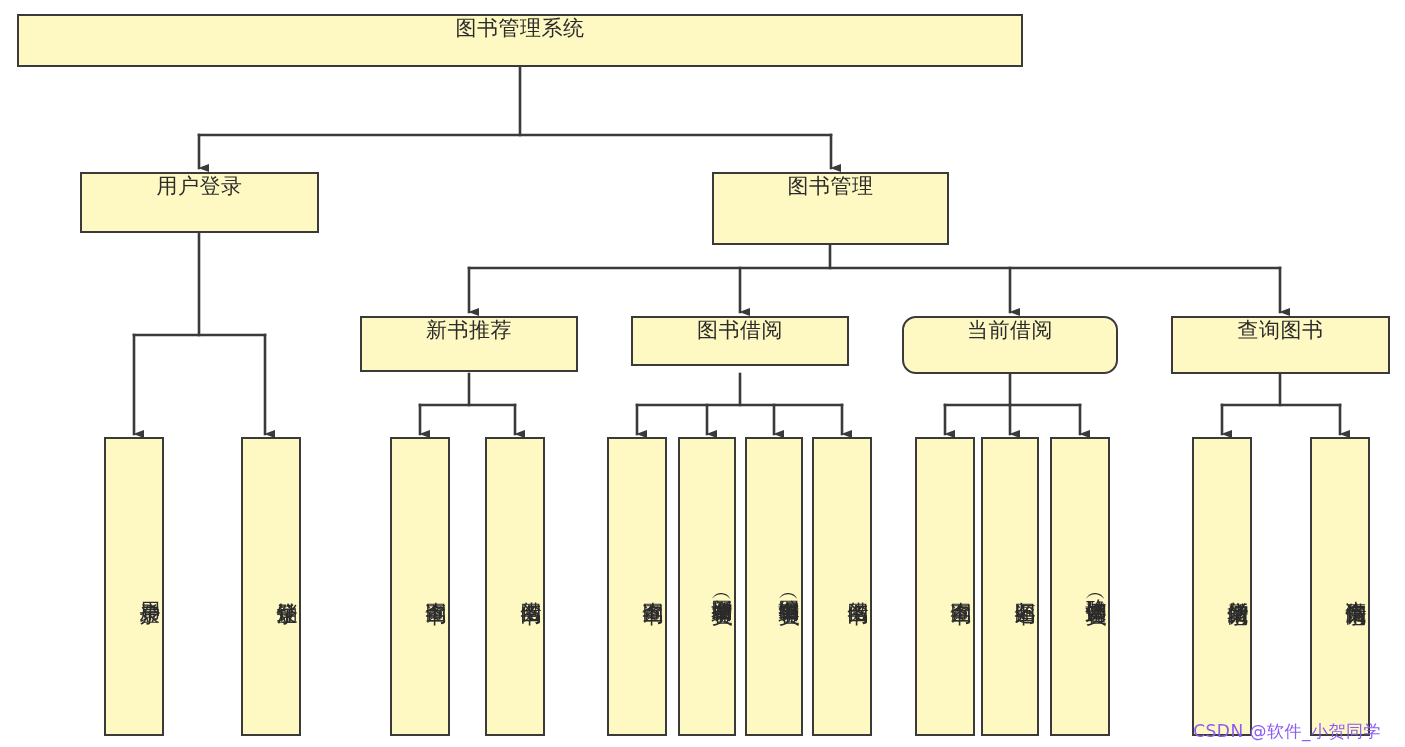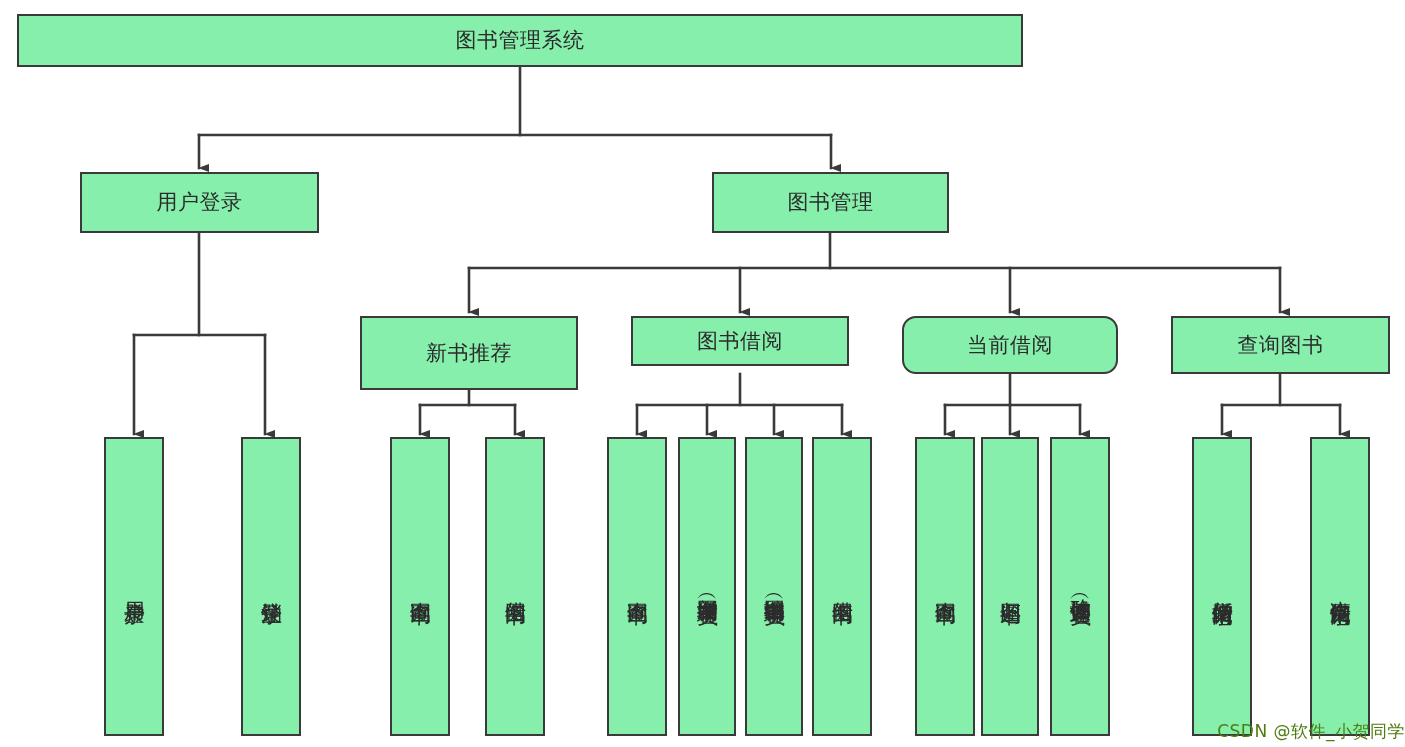--- a/index.html
+++ b/index.html
@@ -22,24 +22,24 @@
     position: absolute;
     left: 0;
     top: 0;
     width: 1405px;
     height: 747px;
     pointer-events: none;
   }
   .node {
     position: absolute;
     box-sizing: border-box;
-    background: #86efac;
+    background: #fef9c3;
     border: 2px solid #3a3a3a;
     display: flex;
-    align-items: center;
+    align-items: flex-start;
     justify-content: center;
     color: #2b2b2b;
     text-align: center;
     line-height: 1.18;
   }
   .node.h {
     font-size: 21px;
     letter-spacing: 0.5px;
   }
   .node.v {
@@ -51,24 +51,24 @@
     white-space: normal;
   }
   .node.v .vtext {
     writing-mode: vertical-rl;
     text-orientation: upright;
     display: block;
     max-height: 100%;
   }
   #watermark {
     position: absolute;
-    right: 0;
+    right: 24px;
     bottom: 4px;
     font-size: 17px;
-    color: #4d7c0f;
+    color: #8b5cf6;
     letter-spacing: 0.5px;
     white-space: nowrap;
     user-select: none;
   }
 </style>
 </head>
 <body>
 
 <div id="canvas">
 
@@ -122,25 +122,25 @@
     </g>
   </svg>
 
   <div class="node h" style="left:17px; top:14px; width:1006px; height:53px;">
     <span>图书管理系统</span>
   </div>
 
   <div class="node h" style="left:80px; top:172px; width:239px; height:61px;">
     <span>用户登录</span>
   </div>
-  <div class="node h" style="left:712px; top:172px; width:237px; height:61px;">
+  <div class="node h" style="left:712px; top:172px; width:237px; height:73px;">
     <span>图书管理</span>
   </div>
 
-  <div class="node h" style="left:360px; top:316px; width:218px; height:74px;">
+  <div class="node h" style="left:360px; top:316px; width:218px; height:56px;">
     <span>新书推荐</span>
   </div>
   <div class="node h" style="left:631px; top:316px; width:218px; height:50px;">
     <span>图书借阅</span>
   </div>
   <div class="node h" style="left:902px; top:316px; width:216px; height:58px;border-radius:14px;">
     <span>当前借阅</span>
   </div>
   <div class="node h" style="left:1171px; top:316px; width:219px; height:58px;">
     <span>查询图书</span>

